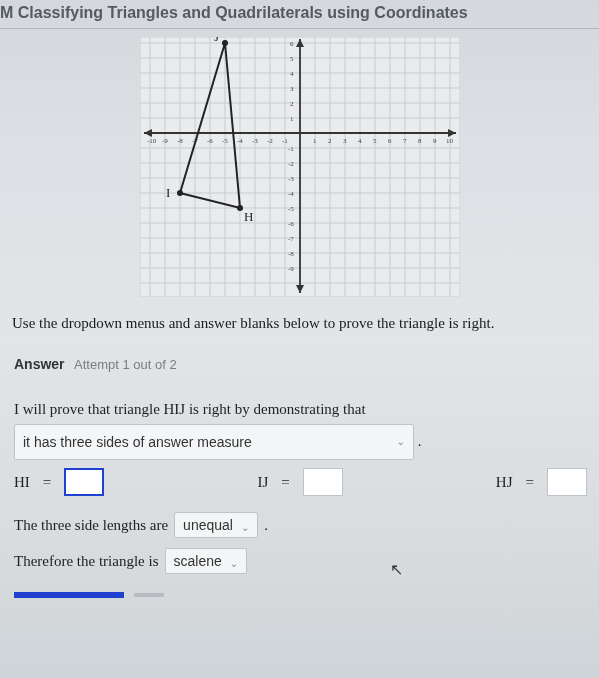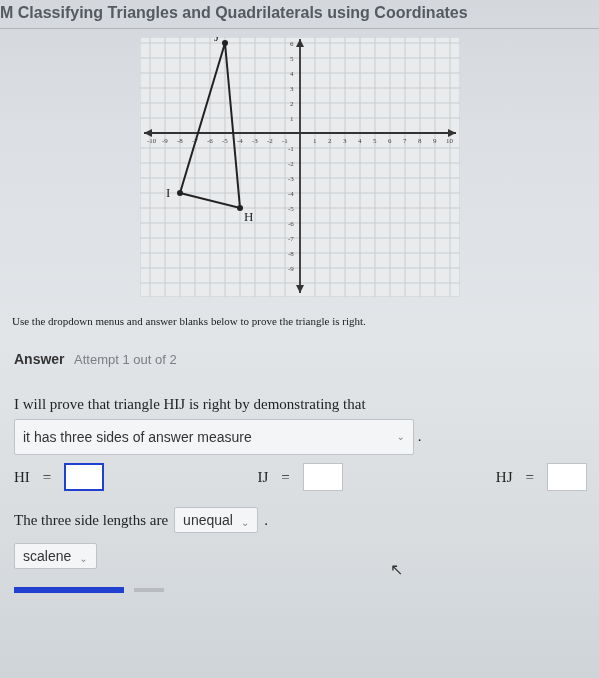--- a/index.html
+++ b/index.html
@@ -19,21 +19,21 @@
     color: #555a60;
     padding: 4px 0 6px 0;
     border-bottom: 1px solid #b0b4b8;
   }
   .graph-wrap {
     display: flex;
     justify-content: center;
     padding: 8px 0 18px 0;
   }
   .instruction {
-    font-size: 11px;
+    font-size: 15px;
     padding: 0 8px 24px 12px;
     color: #1a1a1a;
   }
   .answer-row {
     padding: 0 23px 22px 14px;
     font-size: 14px;
   }
   .answer-label { font-weight: bold; font-family: Arial, sans-serif; color:#333; }
   .attempt { color: #7a7e83; font-family: Arial, sans-serif; font-size: 13px; margin-left: 6px;}
   .proof {
@@ -233,20 +233,21 @@
 <div class="line2">
   <span>The three side lengths are</span>
   <span class="select small">
     <span>unequal</span>
     <span class="caret">⌄</span>
   </span>
   <span>.</span>
 </div>
 
 <div class="line3">
+  <span>Therefore the triangle is</span>
   <span class="select small">
     <span>scalene</span>
     <span class="caret">⌄</span>
   </span>
 </div>
 
 <div class="progress-wrap">
   <div class="progress-bar"></div>
   <div class="progress-seg"></div>
 </div>

